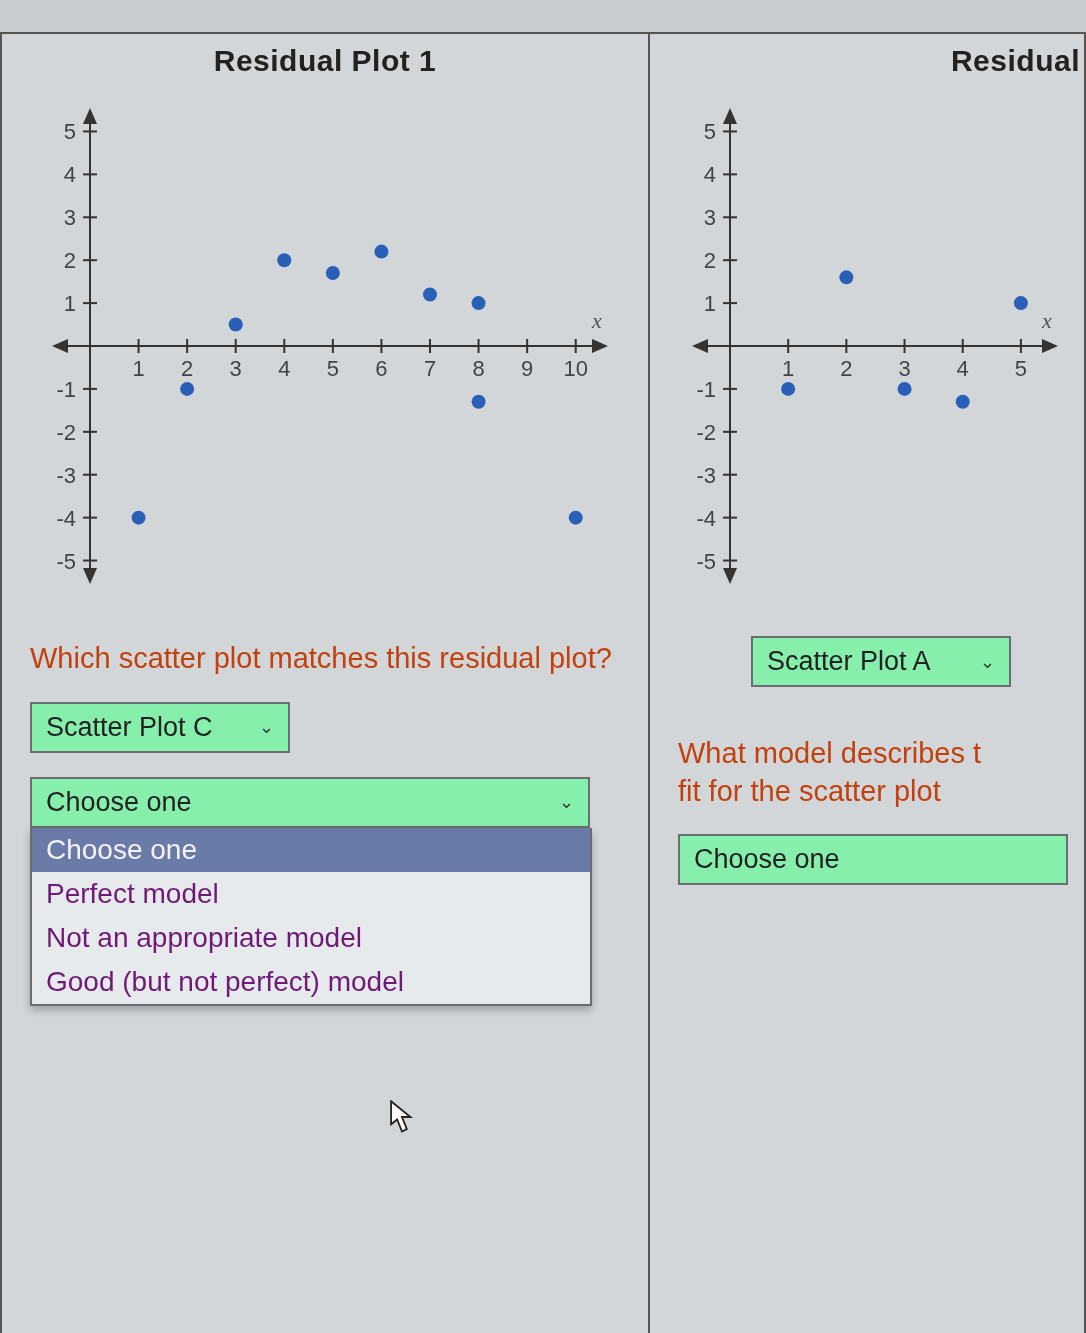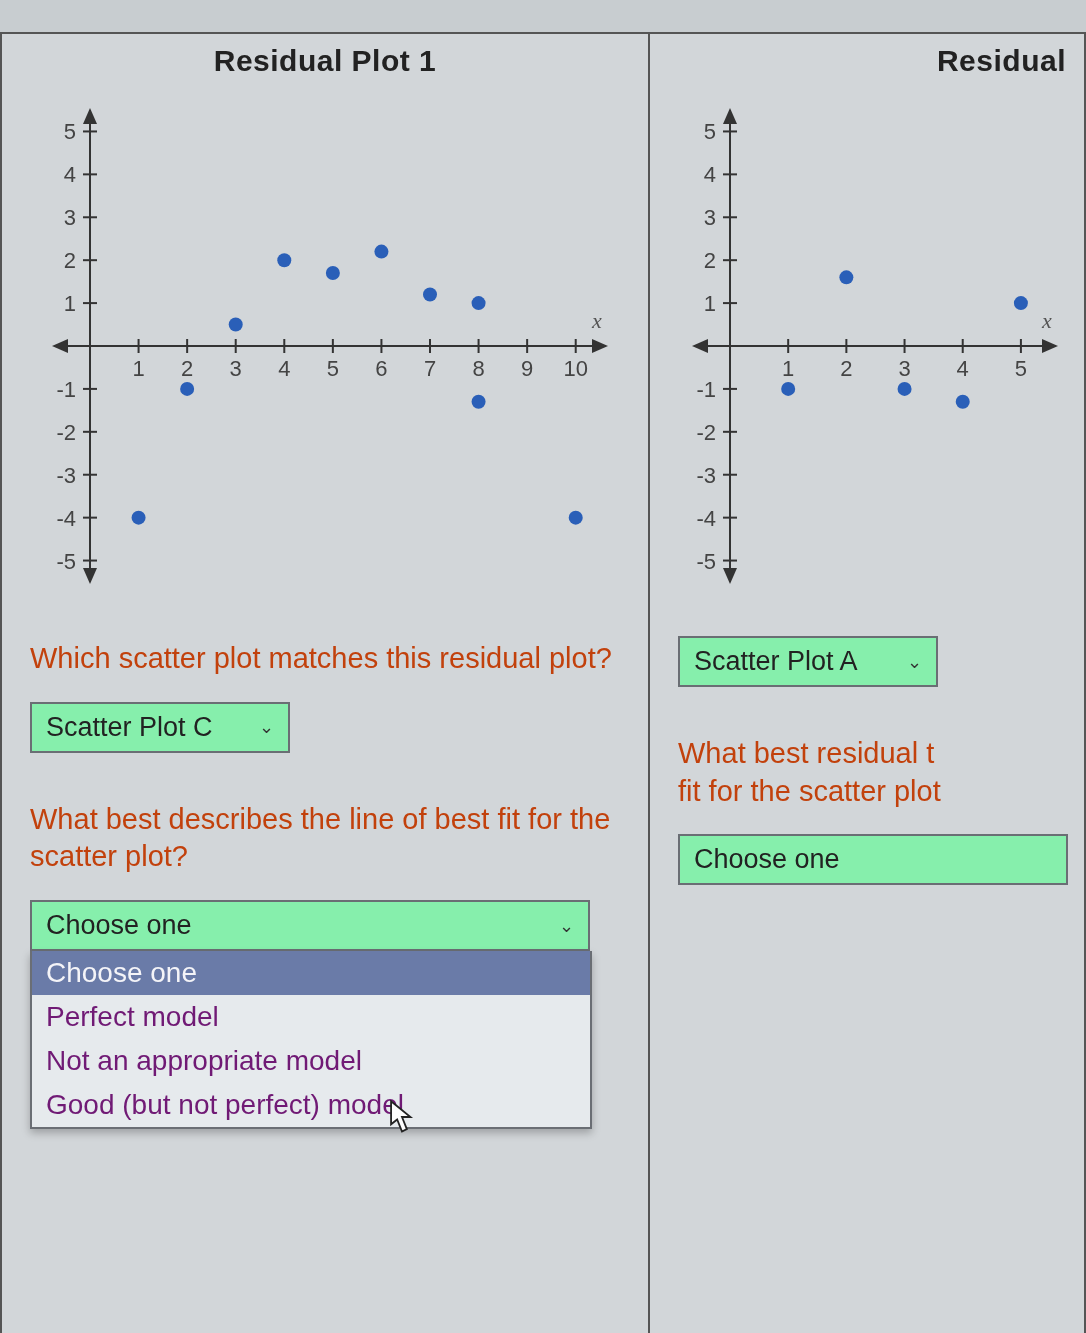--- a/index.html
+++ b/index.html
@@ -183,42 +183,41 @@
     </div>
 
     <div class="question-block">Which scatter plot matches this residual plot?</div>
     <div style="padding-left:28px;">
       <div class="select-like">
         <span>Scatter Plot C</span>
         <span class="caret">⌄</span>
       </div>
     </div>
 
-    <div class="question-block" style="padding-top:48px;">What best describes the line of best fit for the scatter plot?</div>
     <div style="padding-left:28px;position:relative;">
       <div class="select-like full">
         <span>Choose one</span>
         <span class="caret">⌄</span>
       </div>
     </div>
 
     <div class="dropdown-panel" id="dropdown-fit-1">
         <div class="dropdown-option highlight">Choose one</div>
         <div class="dropdown-option">Perfect model</div>
         <div class="dropdown-option">Not an appropriate model</div>
         <div class="dropdown-option">Good (but not perfect) model</div>
       </div>
 
     <svg class="cursor-arrow" style="left:388px; top:1100px;" viewBox="0 0 20 28">
       <path d="M1 1 L1 20 L6 16 L10 26 L14 24 L10 14 L17 14 Z" fill="#fdfdfd" stroke="#222" stroke-width="1.5"></path>
     </svg>
   </div>
 
   <div class="panel panel-right">
-    <div class="plot-title" style="text-align:right;padding-right:18px;">Residual</div>
+    <div class="plot-title" style="text-align:right;padding-right:4px;">Residual</div>
 
     <div class="chart-wrap" style="width:420px;height:520px;margin-left:10px;">
       <svg id="svg-plot2" width="420" height="520">
           <line x1="70" y1="490" x2="70" y2="18" class="axis-line"></line>
           <polygon points="63,32 77,32 70,16" fill="#333"></polygon>
           <polygon points="63,476 77,476 70,492" fill="#333"></polygon>
           <line x1="40" y1="254" x2="396" y2="254" class="axis-line"></line>
           <polygon points="382,247 382,261 398,254" fill="#333"></polygon>
           <polygon points="48,247 48,261 32,254" fill="#333"></polygon>
           <line x1="128.1818181818182" y1="247" x2="128.1818181818182" y2="261" class="tick"></line>
@@ -253,28 +252,28 @@
           <text x="56" y="476.54545454545456" text-anchor="end" class="tick-label">-5</text>
           <text x="382" y="236" class="axis-label">x</text>
           <circle cx="128.1818181818182" cy="296.9090909090909" r="7" class="point"></circle>
           <circle cx="186.36363636363637" cy="185.34545454545457" r="7" class="point"></circle>
           <circle cx="244.54545454545453" cy="296.9090909090909" r="7" class="point"></circle>
           <circle cx="302.72727272727275" cy="309.78181818181815" r="7" class="point"></circle>
           <circle cx="360.9090909090909" cy="211.09090909090907" r="7" class="point"></circle>
         </svg>
     </div>
 
-    <div style="padding-left:28px;">
+    <div style="padding-left:28px;text-align:center;">
       <div class="select-like">
         <span>Scatter Plot A</span>
         <span class="caret">⌄</span>
       </div>
     </div>
 
-    <div class="question-block" style="padding-top:48px;white-space:pre-line;">What best residual t
+    <div class="question-block" style="padding-top:48px;white-space:pre-line;">What model describes t
 fit for the scatter plot</div>
     <div style="padding-left:28px;">
       <div class="select-like" style="width:390px;">
         <span>Choose one</span>
       </div>
     </div>
   </div>
 </div>
 
 </body></html>

